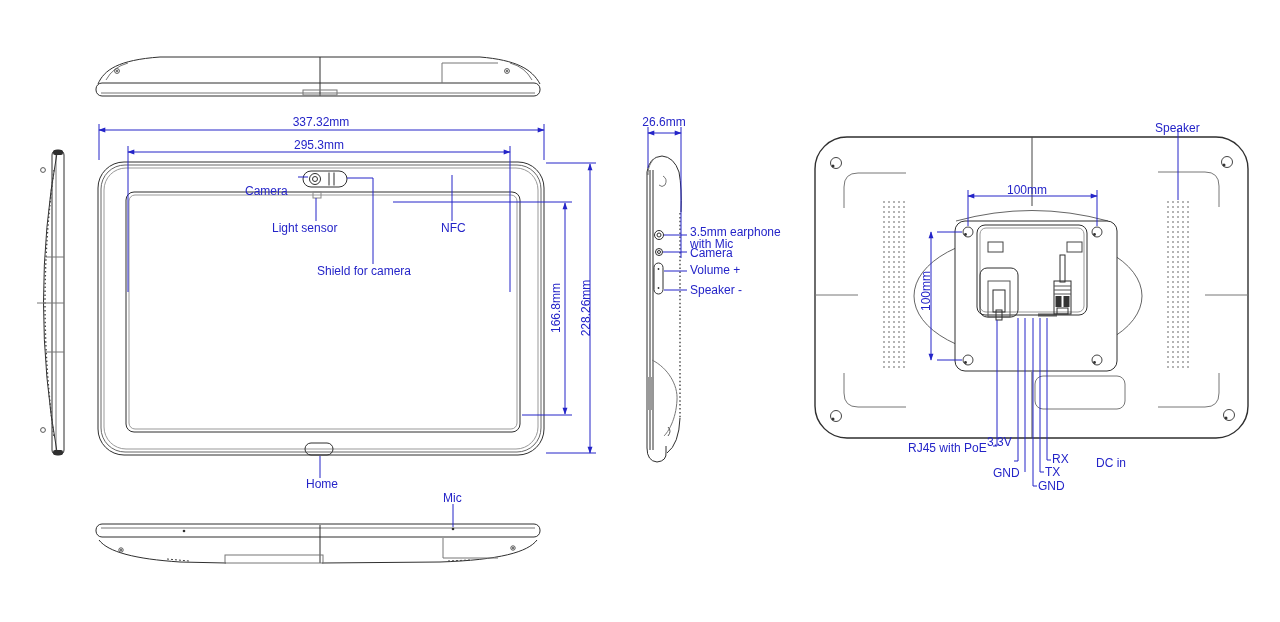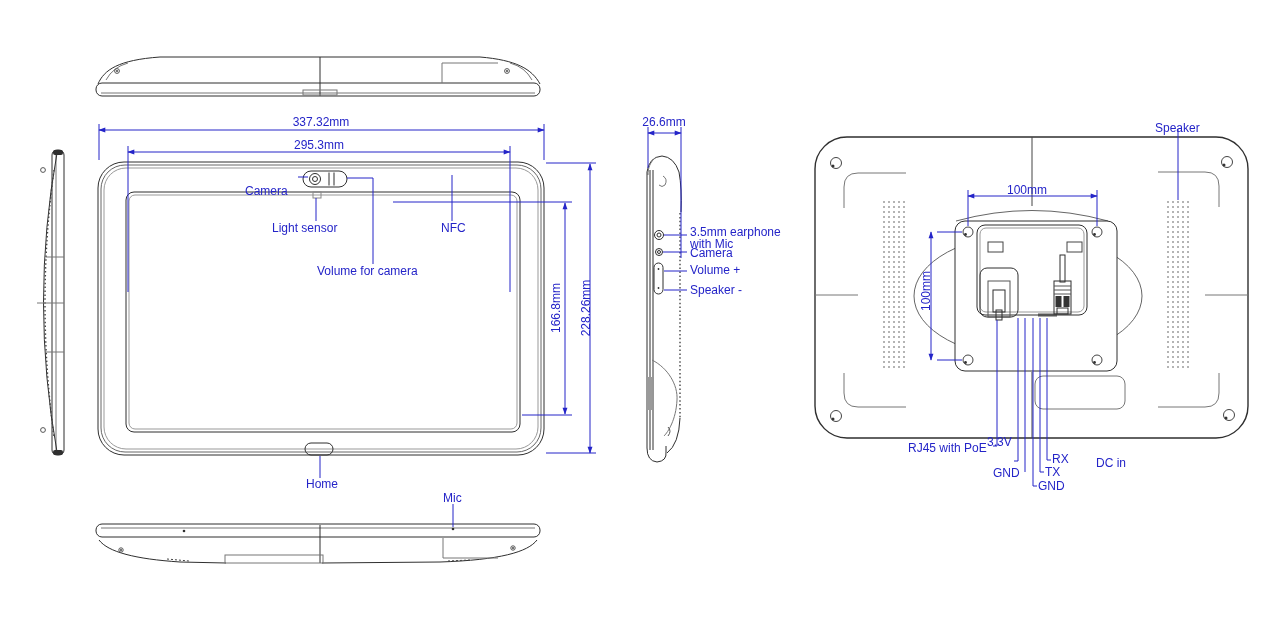--- a/index.html
+++ b/index.html
@@ -550,21 +550,21 @@
   <span class="lbl ctr" style="left:319px;top:139px">295.3mm</span>
   <span class="lbl rot" style="left:556px;top:308px">166.8mm</span>
   <span class="lbl rot" style="left:586px;top:308px">228.26mm</span>
   <span class="lbl ctr" style="left:664px;top:116px">26.6mm</span>
   <span class="lbl ctr" style="left:1027px;top:184px">100mm</span>
   <span class="lbl rot" style="left:926px;top:291px">100mm</span>
 
   <span class="lbl" style="left:245px;top:185px">Camera</span>
   <span class="lbl" style="left:272px;top:222px">Light sensor</span>
   <span class="lbl" style="left:441px;top:222px">NFC</span>
-  <span class="lbl" style="left:317px;top:265px">Volume for camera</span>
+  <span class="lbl" style="left:317px;top:265px">Shield for camera</span>
   <span class="lbl" style="left:306px;top:478px">Home</span>
   <span class="lbl" style="left:443px;top:492px">Mic</span>
 
   <span class="lbl" style="left:690px;top:226px">3.5mm earphone</span>
   <span class="lbl" style="left:690px;top:238px">with Mic</span>
   <span class="lbl" style="left:690px;top:247px">Camera</span>
   <span class="lbl" style="left:690px;top:264px">Volume +</span>
   <span class="lbl" style="left:690px;top:284px">Speaker -</span>
 
   <span class="lbl" style="left:1155px;top:122px">Speaker</span>

